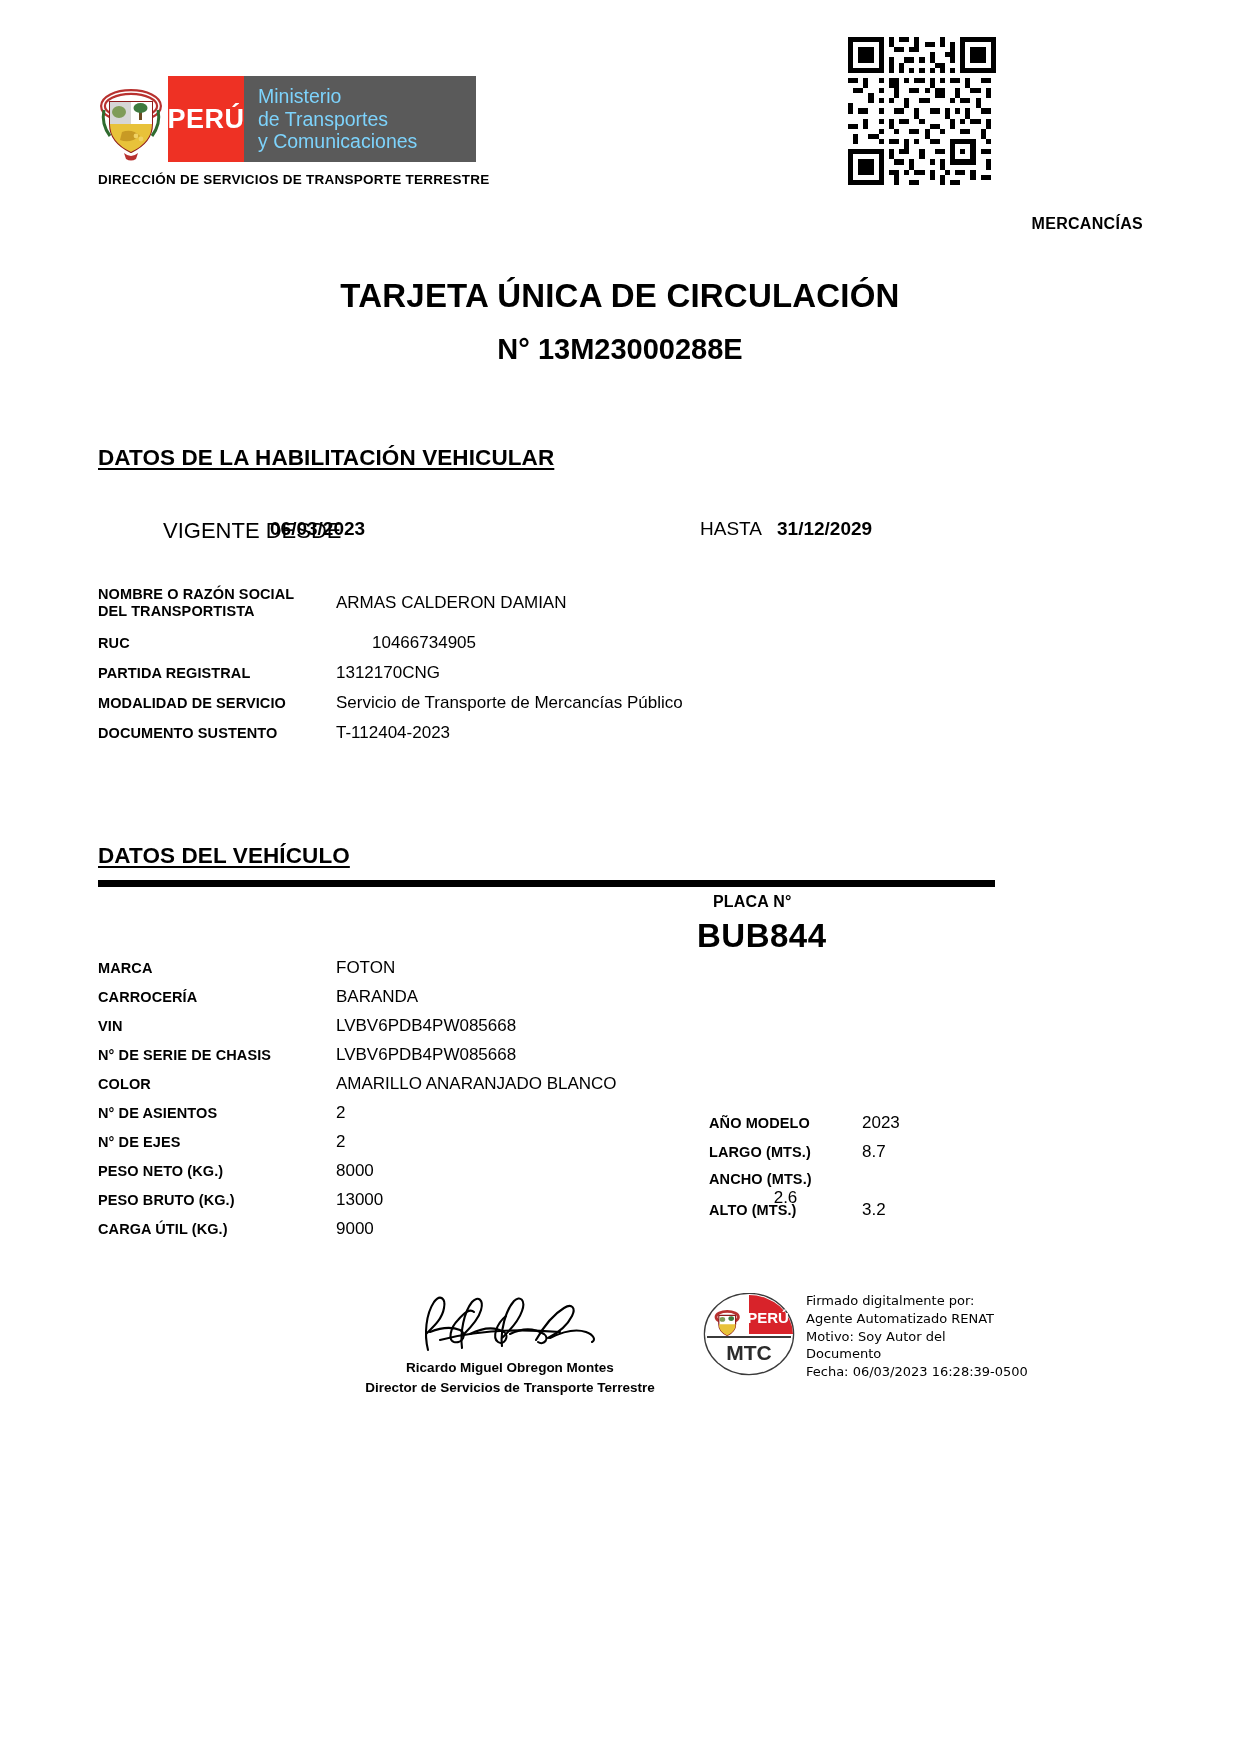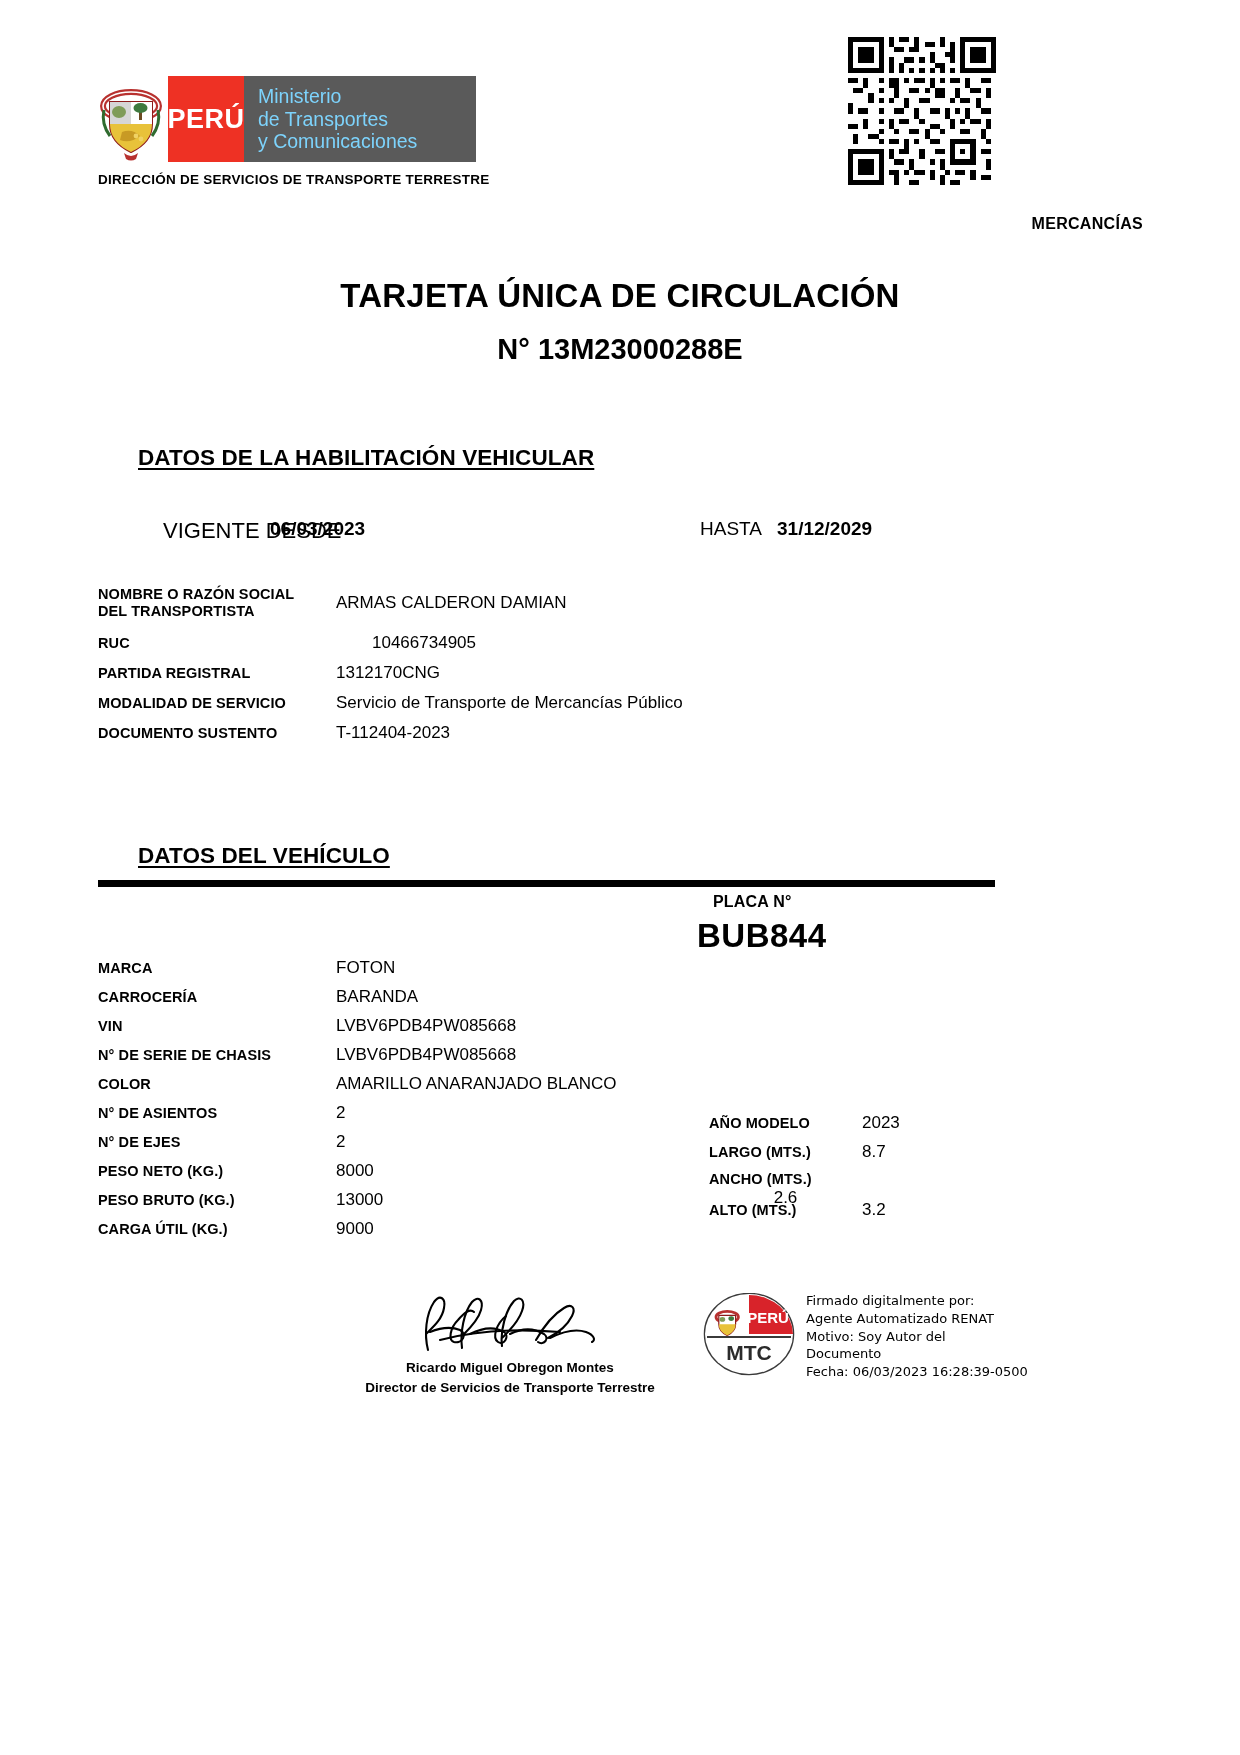--- a/index.html
+++ b/index.html
@@ -62,21 +62,20 @@
   .title-sub {
     position: absolute; left: 0; top: 333px; width: 1240px;
     text-align: center; font-size: 29px; font-weight: bold;
   }
 
   
   .sec-title {
     position: absolute; font-size: 22.5px; font-weight: bold;
     text-decoration: underline; text-underline-offset: 3px;
     letter-spacing: 0.1px;
-    margin-left: 40px;
   }
   #sec-hab-title { left: 98px; top: 445px; }
   #sec-veh-title { left: 98px; top: 843px; }
 
   .vigencia { position: absolute; left: 98px; top: 518px; width: 900px; height: 26px; }
   .vig-label { position: absolute; left: 17px; top: 0; font-size: 22px; margin-left: 48px; }
   .vig-value { position: absolute; left: 172px; top: 0; font-size: 19px; font-weight: bold; }
   .hasta-label { position: absolute; left: 602px; top: 0; font-size: 19px; }
   .hasta-value { position: absolute; left: 679px; top: 0; font-size: 19px; font-weight: bold; }
 

